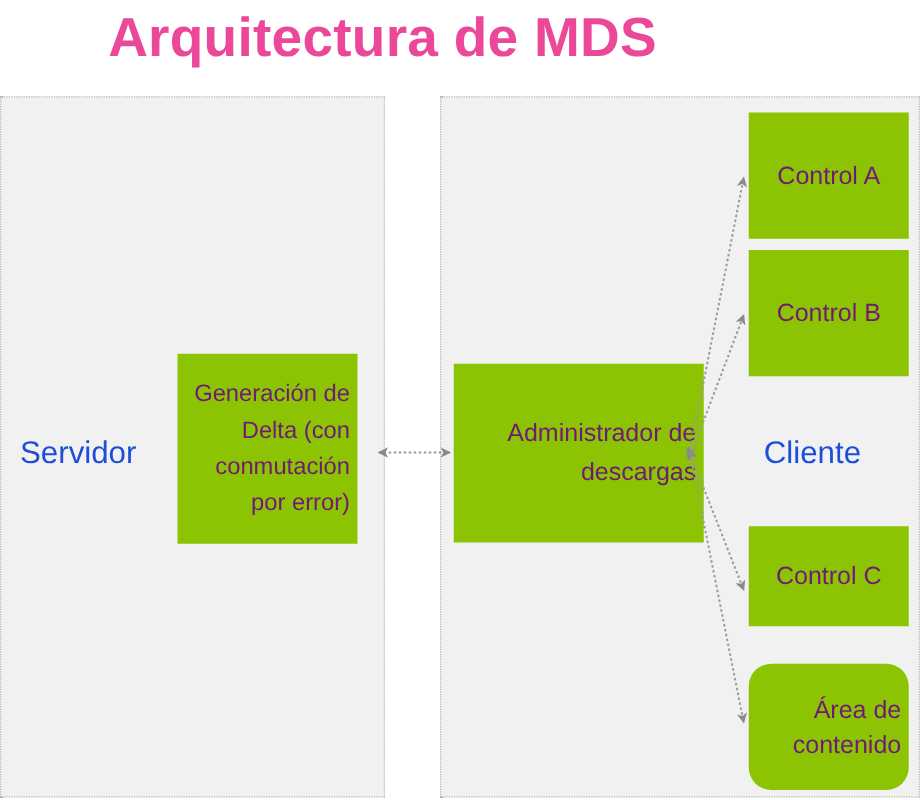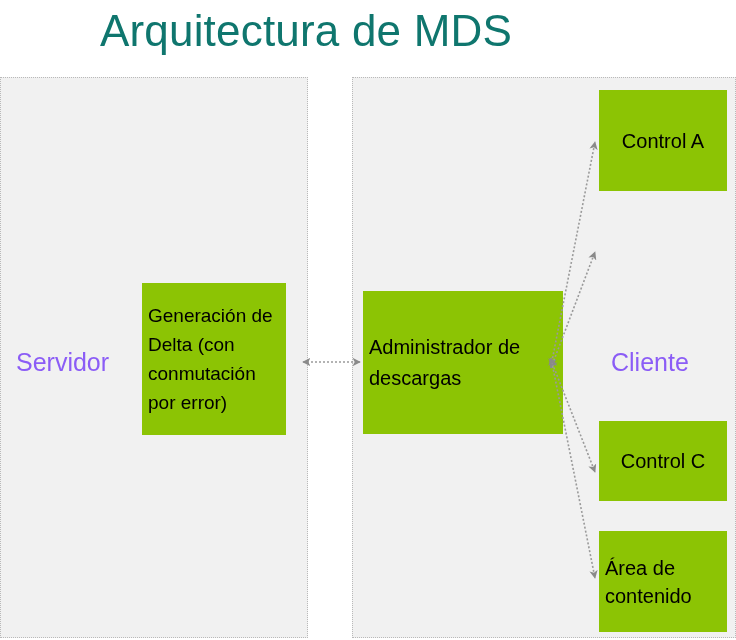--- a/index.html
+++ b/index.html
@@ -20,23 +20,23 @@
   }
 
   
   .diagram-title {
     position: absolute;
     left: 0;
     top: 2px;
     width: 612px;
     text-align: center;
     font-size: 44px;
-    font-weight: 400;
+    font-weight: 700;
     letter-spacing: 0.2px;
-    color: #0f766e;
+    color: #ec4899;
     line-height: 58px;
     white-space: nowrap;
   }
 
   
   .zone {
     position: absolute;
     background: #f1f1f1;
     border: 1px dotted #b9b9b9;
     box-sizing: border-box;
@@ -51,44 +51,44 @@
     left: 352px;
     top: 77px;
     width: 384px;
     height: 561px;
   }
 
   .zone-label {
     position: absolute;
     font-size: 25px;
     font-weight: 400;
-    color: #8b5cf6;
+    color: #1d4ed8;
     line-height: 30px;
     white-space: nowrap;
     text-align: right;
   }
   #label-servidor {
     left: 16px;
     top: 347px;
   }
   #label-cliente {
     left: 578px;
     top: 347px;
     margin-left: 33px;
   }
 
   
   .block {
     position: absolute;
     background: #8cc404;
-    color: #000000;
+    color: #701a75;
     display: flex;
     align-items: center;
     justify-content: center;
-    text-align: left;
+    text-align: right;
     font-size: 19px;
     font-weight: 400;
     line-height: 28px;
     box-sizing: border-box;
     padding: 2px 6px;
     z-index: 4;
   }
 
   #block-delta {
     left: 142px;
@@ -126,20 +126,21 @@
     height: 80px;
     font-size: 20px;
   }
   #block-content-area {
     left: 599px;
     top: 531px;
     width: 128px;
     height: 101px;
     font-size: 20px;
     line-height: 28px;
+    border-radius: 18px;
   }
 
   
   #connectors {
     position: absolute;
     left: 0;
     top: 0;
     width: 736px;
     height: 640px;
     z-index: 6;
@@ -185,18 +186,19 @@
 
     <line x1="551" y1="358" x2="595" y2="578" marker-start="url(#ah-start)" marker-end="url(#ah-end)"></line>
   </svg>
 
   <div class="block" id="block-delta">Generación de Delta (con conmutación por error)</div>
 
   <div class="block" id="block-download-manager">Administrador de descargas</div>
 
   <div class="block" id="block-control-a">Control A</div>
 
+  <div class="block" id="block-control-b">Control B</div>
 
   <div class="block" id="block-control-c">Control C</div>
 
   <div class="block" id="block-content-area">Área de contenido</div>
 
 </div>
 
 </body></html>

